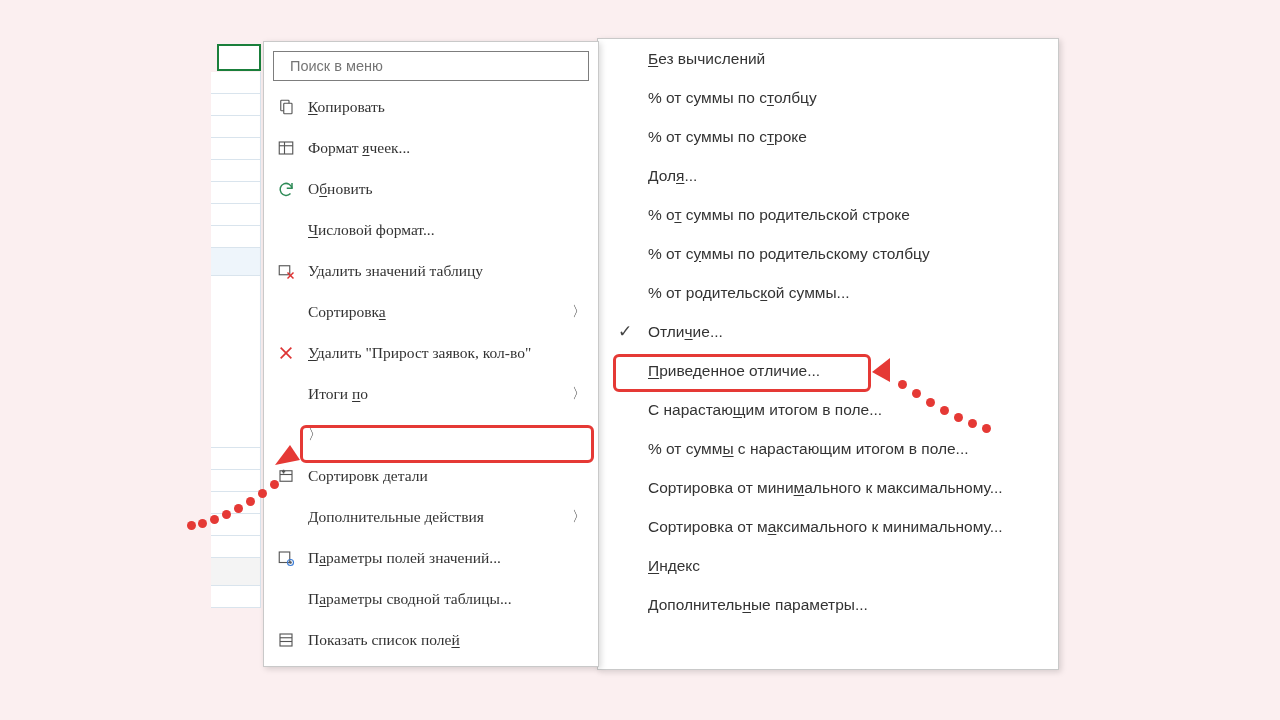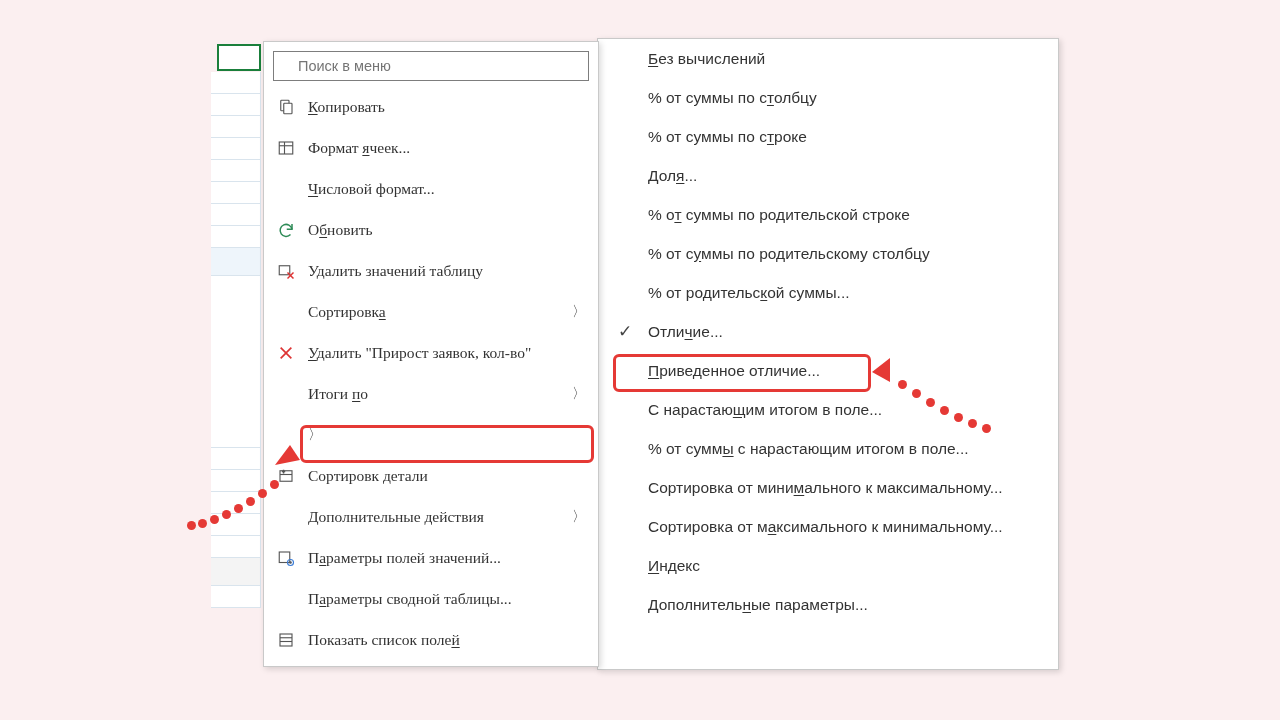--- a/index.html
+++ b/index.html
@@ -45,21 +45,21 @@
     border: 1px solid #c9c9c9;
     box-shadow: 2px 2px 6px rgba(0,0,0,0.15);
     padding-bottom: 6px;
     z-index: 3;
   }
   .search-wrap { padding: 9px 9px 5px 9px; }
   .search-input {
     width: 100%;
     height: 30px;
     border: 1px solid #7d7d7d;
-    padding: 0 24px;
+    padding: 0 16px;
     font-size: 14.5px;
     color: #888;
     outline: none;
   }
   .menu-item {
     height: 41px;
     display: flex;
     align-items: center;
     font-size: 15.5px;
     color: #333;
@@ -178,33 +178,33 @@
         <rect x="3" y="4" width="18" height="16"></rect>
           <line x1="3" y1="9" x2="21" y2="9"></line>
           <line x1="10" y1="4" x2="10" y2="20"></line>
       </svg>
     </span>
     <span class="menu-label">Формат <span class="u">я</span>чеек...</span>
 
   </div>
 
   <div class="menu-item">
-    <span class="menu-icon"></span>
-    <span class="menu-label"><span class="u">Ч</span>исловой формат...</span>
-
-  </div>
-
-  <div class="menu-item">
     <span class="menu-icon">
       <svg width="18" height="18" viewBox="0 0 24 24" fill="none" stroke="#2e8b57" stroke-width="2">
         <path d="M20 11a8 8 0 10-2 7"></path>
           <polyline points="20 4 20 11 13 11"></polyline>
       </svg>
     </span>
     <span class="menu-label">О<span class="u">б</span>новить</span>
+
+  </div>
+
+  <div class="menu-item">
+    <span class="menu-icon"></span>
+    <span class="menu-label"><span class="u">Ч</span>исловой формат...</span>
 
   </div>
 
   <div class="menu-item">
     <span class="menu-icon">
       <svg width="18" height="18" viewBox="0 0 24 24" fill="none" stroke="#555" stroke-width="1.5">
         <rect x="3" y="5" width="14" height="12"></rect>
           <line x1="14" y1="14" x2="22" y2="22" stroke="#d33" stroke-width="2"></line>
           <line x1="22" y1="14" x2="14" y2="22" stroke="#d33" stroke-width="2"></line>
       </svg>

